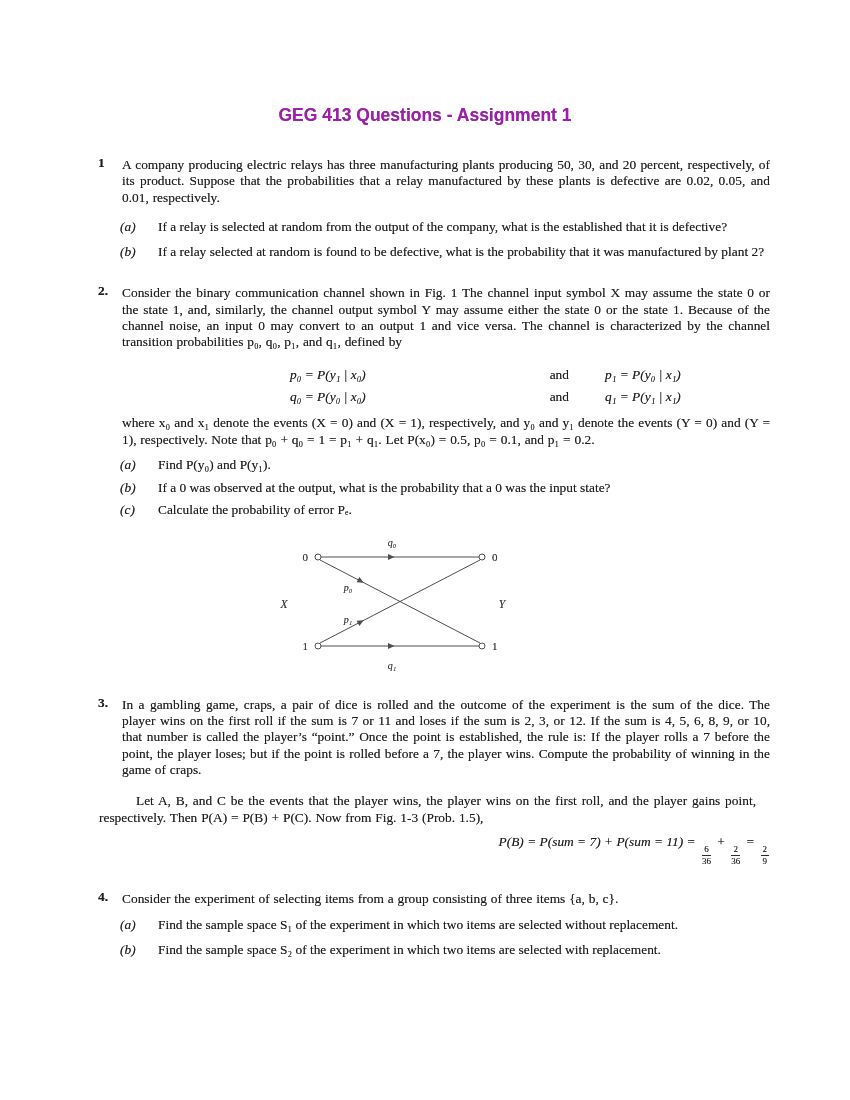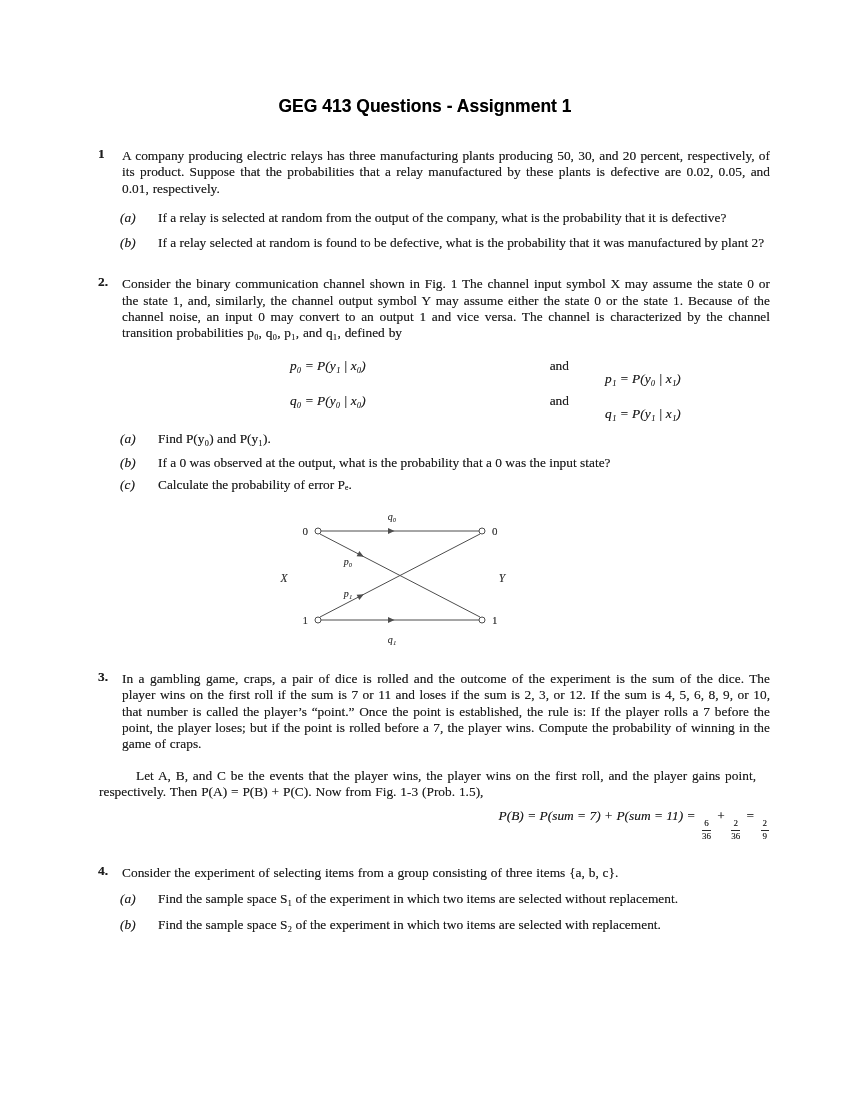--- a/index.html
+++ b/index.html
@@ -3,44 +3,44 @@
 <meta charset="utf-8">
 <style>
   html,body { margin:0; padding:0; background:#ffffff; }
   .page {
     width:850px; height:1100px; background:#ffffff; position:relative;
     font-family:"Liberation Serif","DejaVu Serif",serif;
     color:#1e1e1e; overflow:hidden;
     text-shadow:0 0 0.45px rgba(30,30,30,0.55);
   }
   .title {
-    margin:0; padding-top:96px; text-align:center;
+    margin:9px; padding-top:96px; text-align:center;
     font-family:"Liberation Sans","DejaVu Sans",sans-serif;
-    font-weight:bold; font-size:17.5px; color:#000000;
+    font-weight:bold; font-size:17.5px; color:#a21caf;
   }
   .content { padding:0 78px 0 98px; font-size:13.4px; line-height:16.3px; }
   .question { display:flex; }
   .qnum { width:22px; flex:none; font-weight:bold; }
   .qbody { flex:1; }
   .qtext { margin:2px; text-align:justify; word-spacing:0.5px; }
   .parts { }
   .part { display:flex; }
   .plabel { width:38px; flex:none; font-style:italic; }
   .ptext { flex:1; text-align:justify; }
 
   .q1 { margin-top:29px; }
   .q1 .part-a { margin-top:13px; }
   .q1 .part-b { margin-top:9px; }
 
   .q2 { margin-top:23px; }
   .fml-block { margin-top:16px; margin-left:170px; }
   .fml-row { display:flex; margin-top:6px;gap:36px; }
   .fml-row:first-child { margin-top:0; }
   .fml-expr { font-style:italic; width:165px; }
-  .fml-expr.right { width:auto;margin-top:13px; }
+  .fml-expr.right { width:auto; }
   .fml-conj { width:78px; text-align:right; font-style:normal; }
   .q2-text2 { margin-top:10px; }
   .q2 .part-a { margin-top:9px; }
   .q2 .part-b { margin-top:7px; }
   .q2 .part-c { margin-top:6px; }
 
   .channel-figure { display:block; margin:14px 0 0 150px; }
   .fig-line { stroke:#4d4d4d; stroke-width:1; }
   .fig-head { fill:#4d4d4d; stroke:none; }
   .fig-node-circle { fill:#ffffff; stroke:#4d4d4d; stroke-width:1; }
@@ -75,21 +75,21 @@
 
   <div class="content">
 
     <section class="question q1">
       <div class="qnum">1</div>
       <div class="qbody">
         <p class="qtext">A company producing electric relays has three manufacturing plants producing 50, 30, and 20 percent, respectively, of its product. Suppose that the probabilities that a relay manufactured by these plants is defective are 0.02, 0.05, and 0.01, respectively.</p>
         <div class="parts">
           <div class="part part-a">
             <span class="plabel">(a)</span>
-            <span class="ptext">If a relay is selected at random from the output of the company, what is the probability that it is defective?</span>
+            <span class="ptext">If a relay is selected at random from the output of the company, what is the established that it is defective?</span>
           </div>
           <div class="part part-b">
             <span class="plabel">(b)</span>
             <span class="ptext">If a relay selected at random is found to be defective, what is the probability that it was manufactured by plant 2?</span>
           </div>
         </div>
       </div>
     </section>
 
     <section class="question q2">
@@ -103,20 +103,21 @@
             <span class="fml-conj">and</span>
             <span class="fml-expr right">p₁ = P(y₀ | x₁)</span>
           </div>
           <div class="fml-row">
             <span class="fml-expr">q₀ = P(y₀ | x₀)</span>
             <span class="fml-conj">and</span>
             <span class="fml-expr right">q₁ = P(y₁ | x₁)</span>
           </div>
         </div>
 
+        <p class="qtext q2-text2">where x₀ and x₁ denote the events (X = 0) and (X = 1), respectively, and y₀ and y₁ denote the events (Y = 0) and (Y = 1), respectively. Note that p₀ + q₀ = 1 = p₁ + q₁. Let P(x₀) = 0.5, p₀ = 0.1, and p₁ = 0.2.</p>
 
         <div class="parts">
           <div class="part part-a">
             <span class="plabel">(a)</span>
             <span class="ptext">Find P(y₀) and P(y₁).</span>
           </div>
           <div class="part part-b">
             <span class="plabel">(b)</span>
             <span class="ptext">If a 0 was observed at the output, what is the probability that a 0 was the input state?</span>
           </div>

